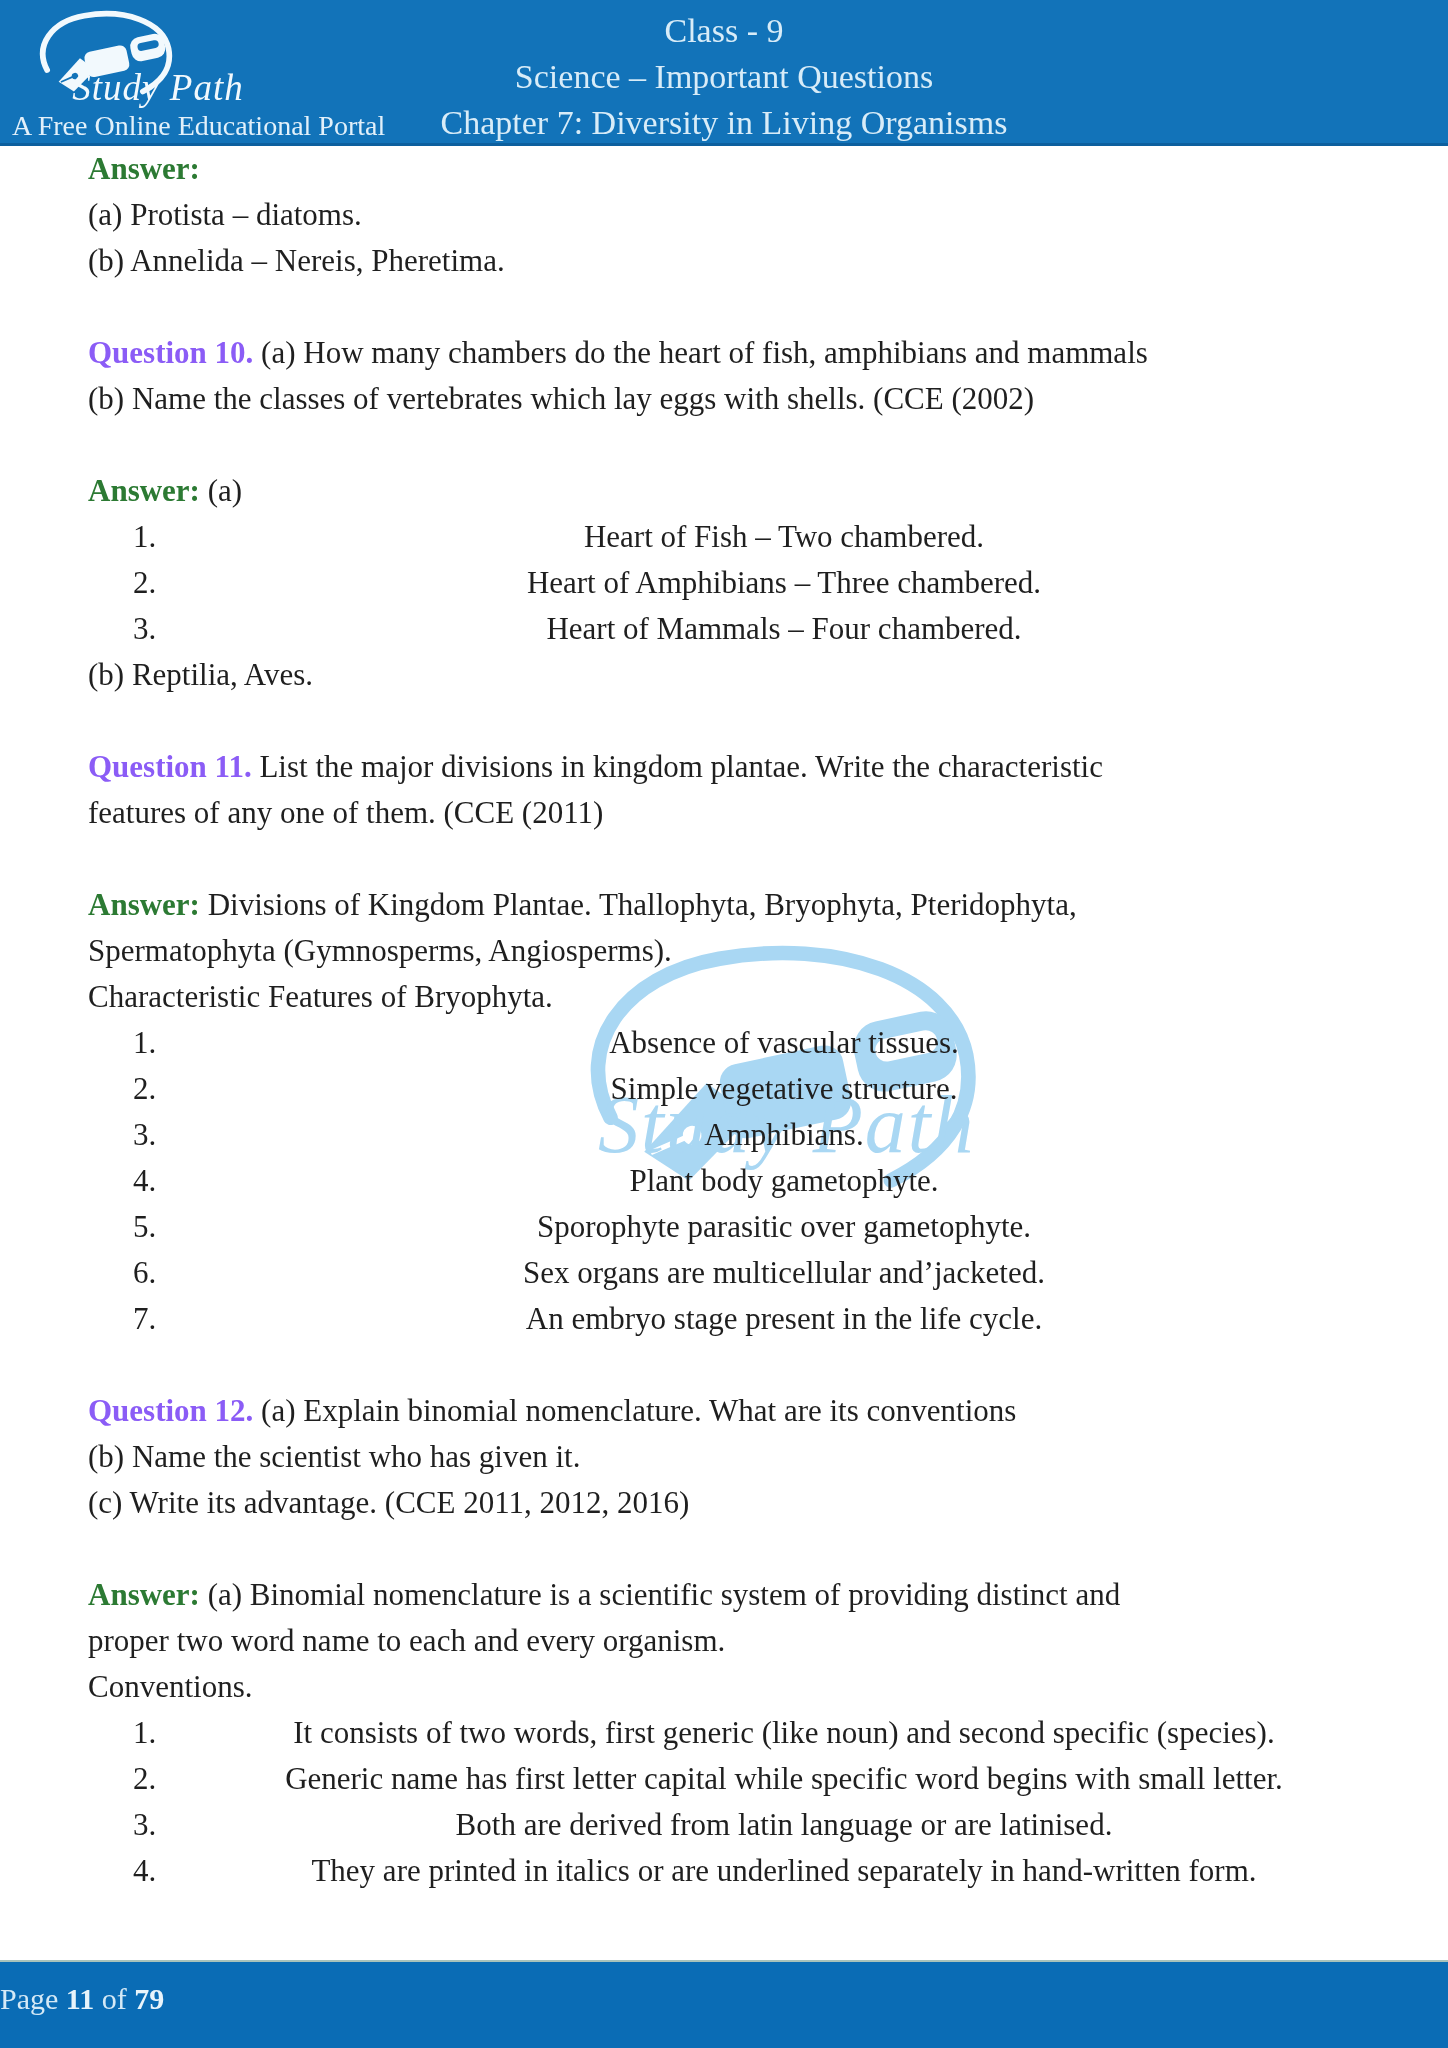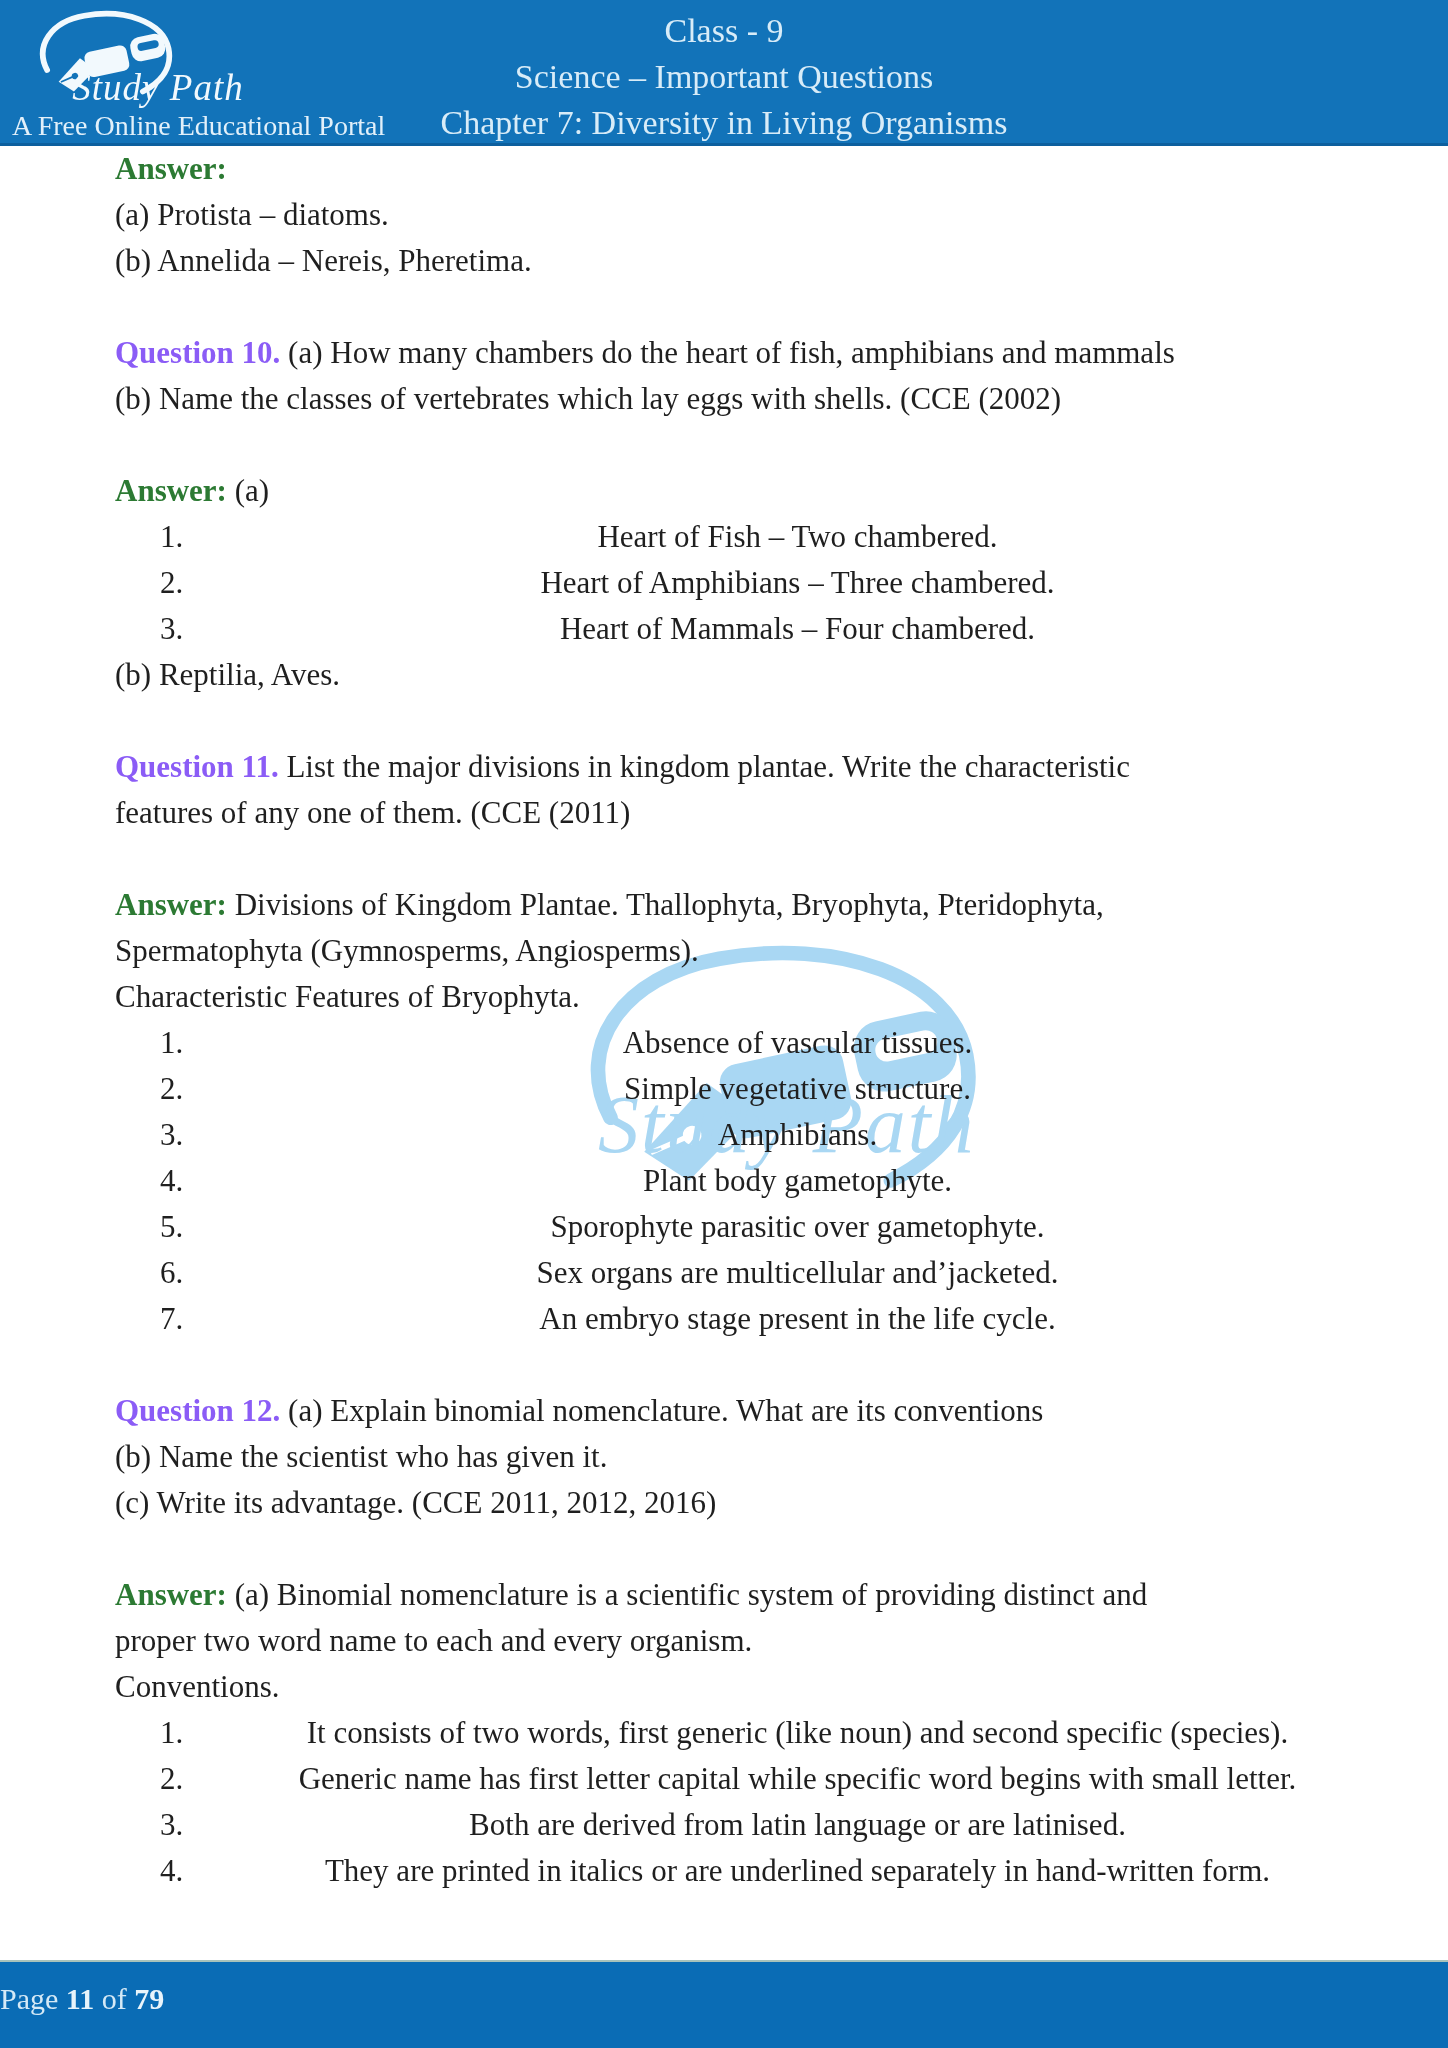--- a/index.html
+++ b/index.html
@@ -41,21 +41,21 @@
   .wm { position:absolute; left:560px; top:942px; z-index:0; }
   .wm-text {
     position:absolute; left:598px; top:1078px; width:360px; z-index:0;
     font-style:italic; font-size:82px; color:#a9d7f3; letter-spacing:2px;
     white-space:nowrap;
   }
   
   .content {
     position:absolute; top:146px; left:0; right:0; bottom:88px; z-index:1;
     padding:0px 60px 0 88px; box-sizing:border-box;
-    font-size:31px; line-height:46px;margin-left:27px;
+    font-size:31px; line-height:46px;
   }
   .block { margin:0 0 46px 0; }
   .block p { margin:0; }
   .qlabel { font-weight:bold; color:#8b5cf6; }
   .alabel { font-weight:bold; color:#2c7a33; }
   ol.plain { list-style:none; margin:0; padding:0; counter-reset:n;text-align:center; }
   ol.plain li { counter-increment:n; position:relative; padding-left:92px; }
   ol.plain li::before {
     content:counter(n) "."; position:absolute; left:45px;
   }

